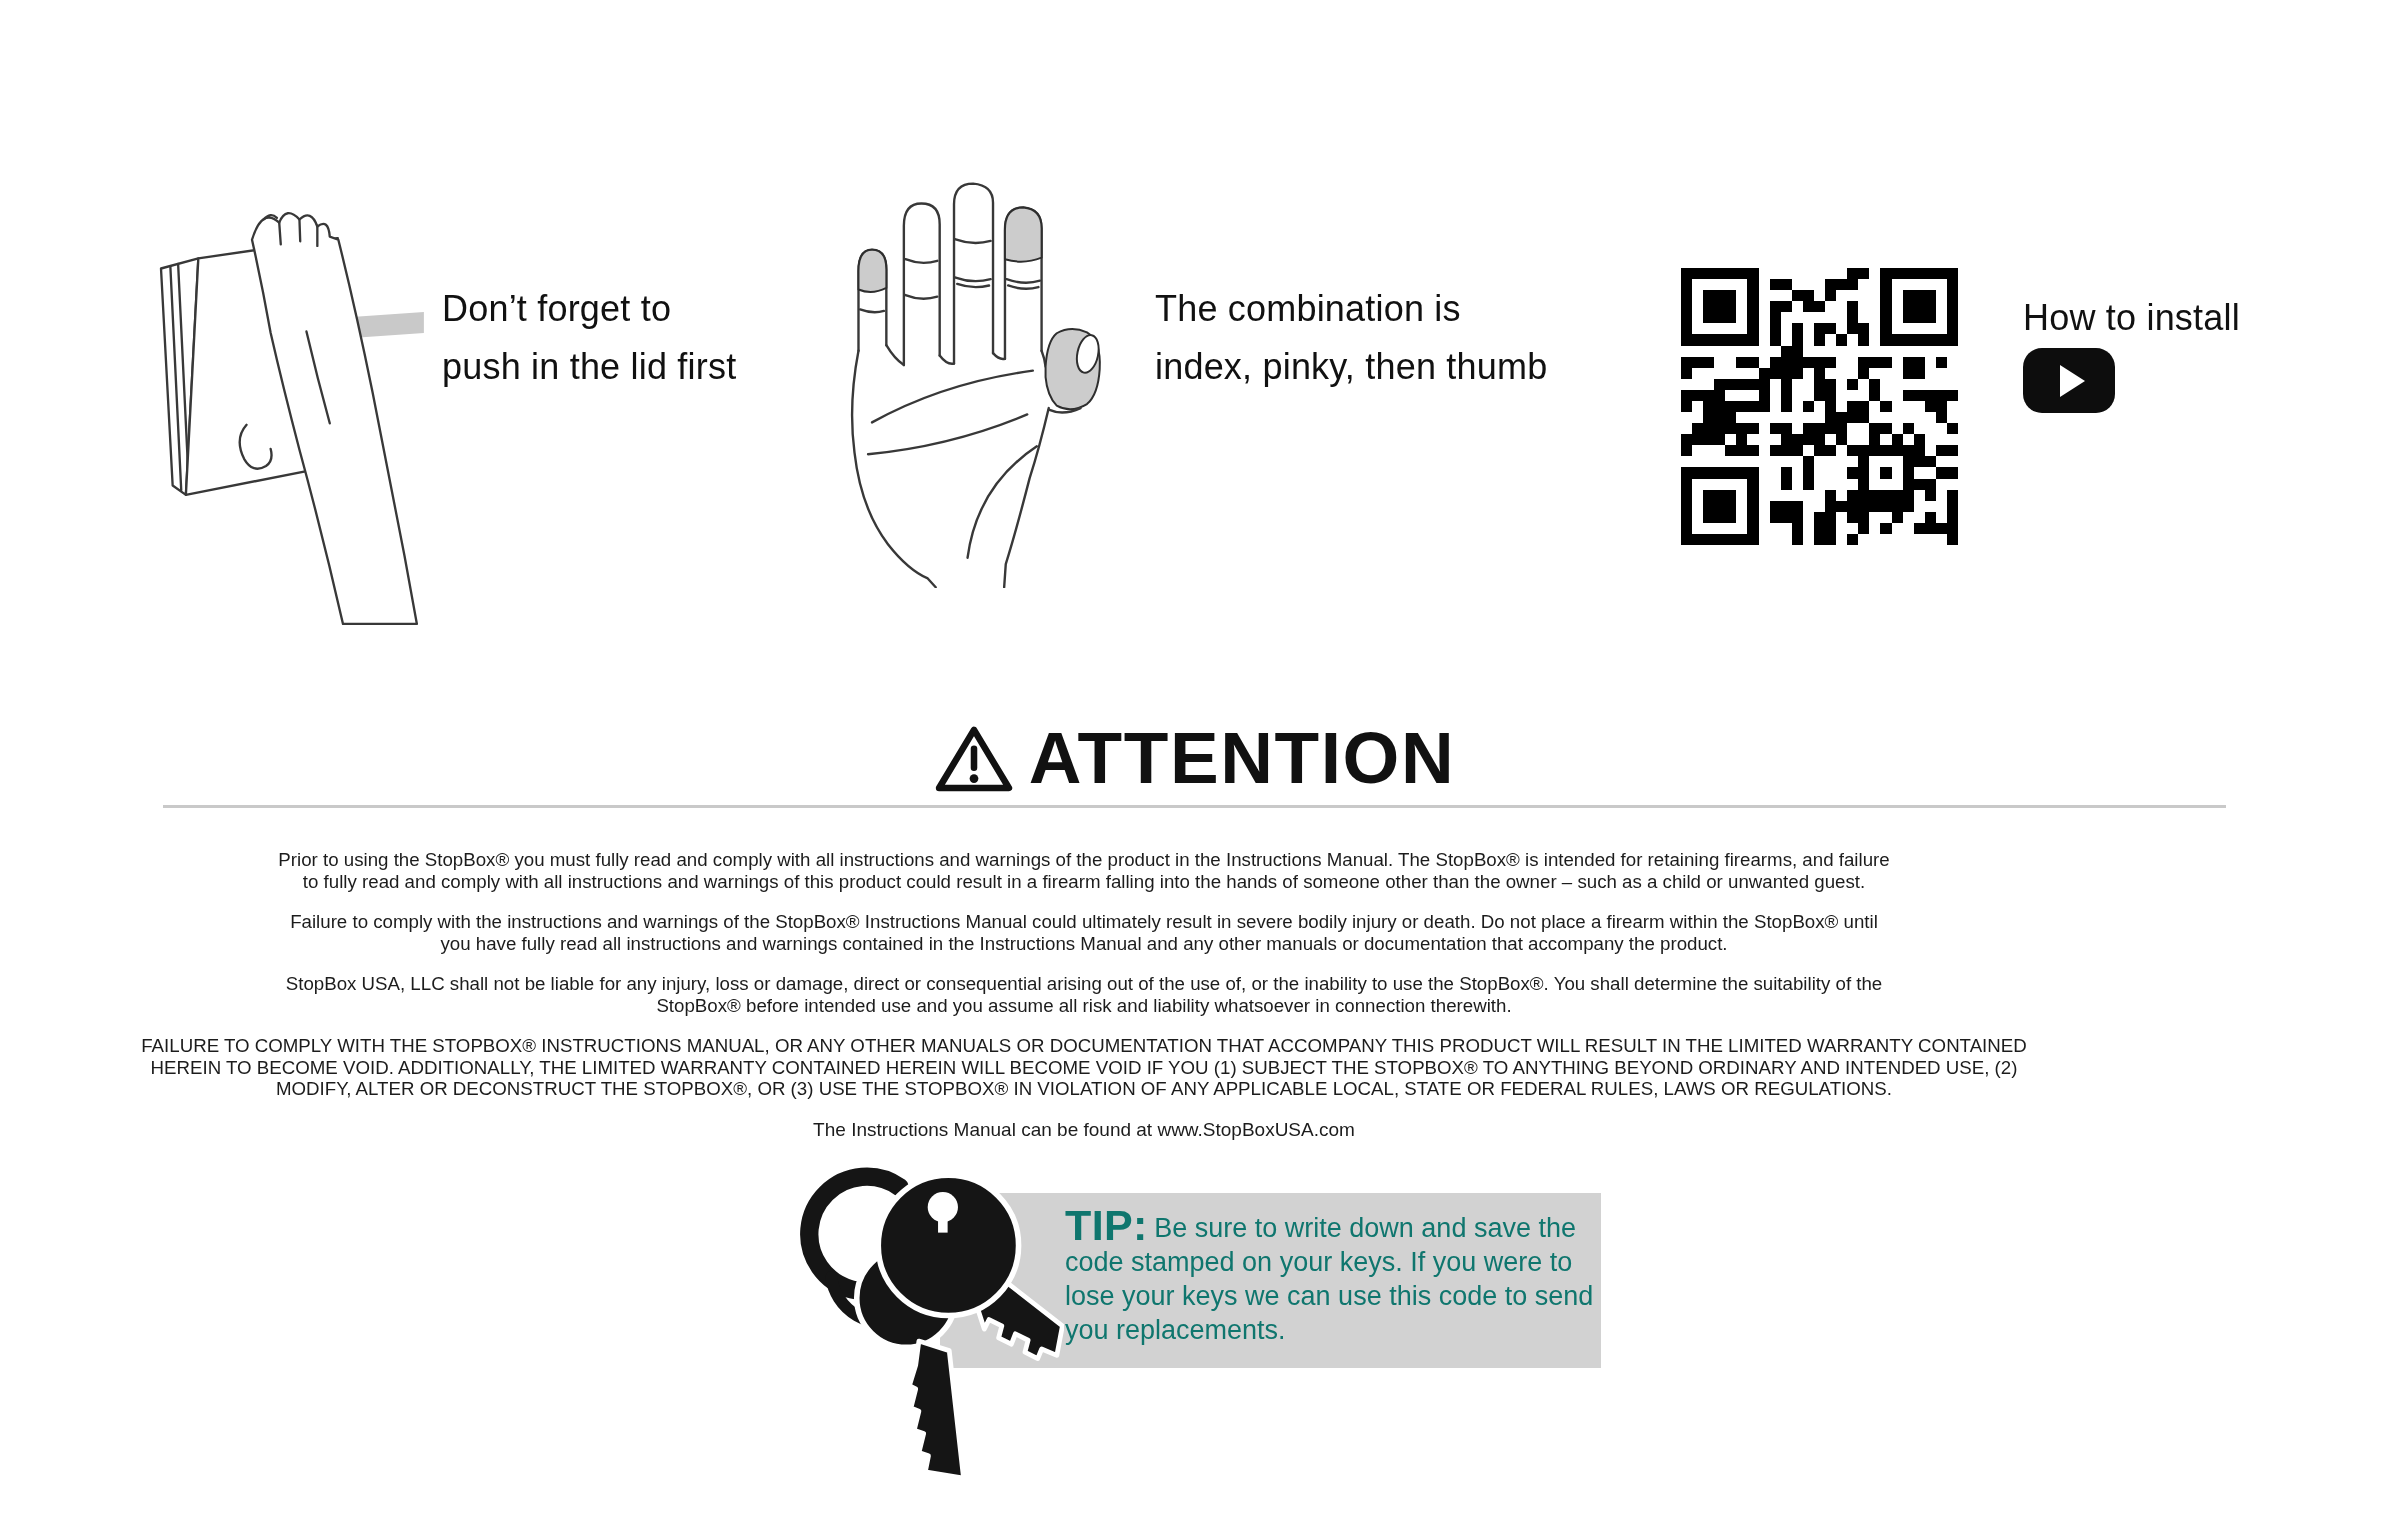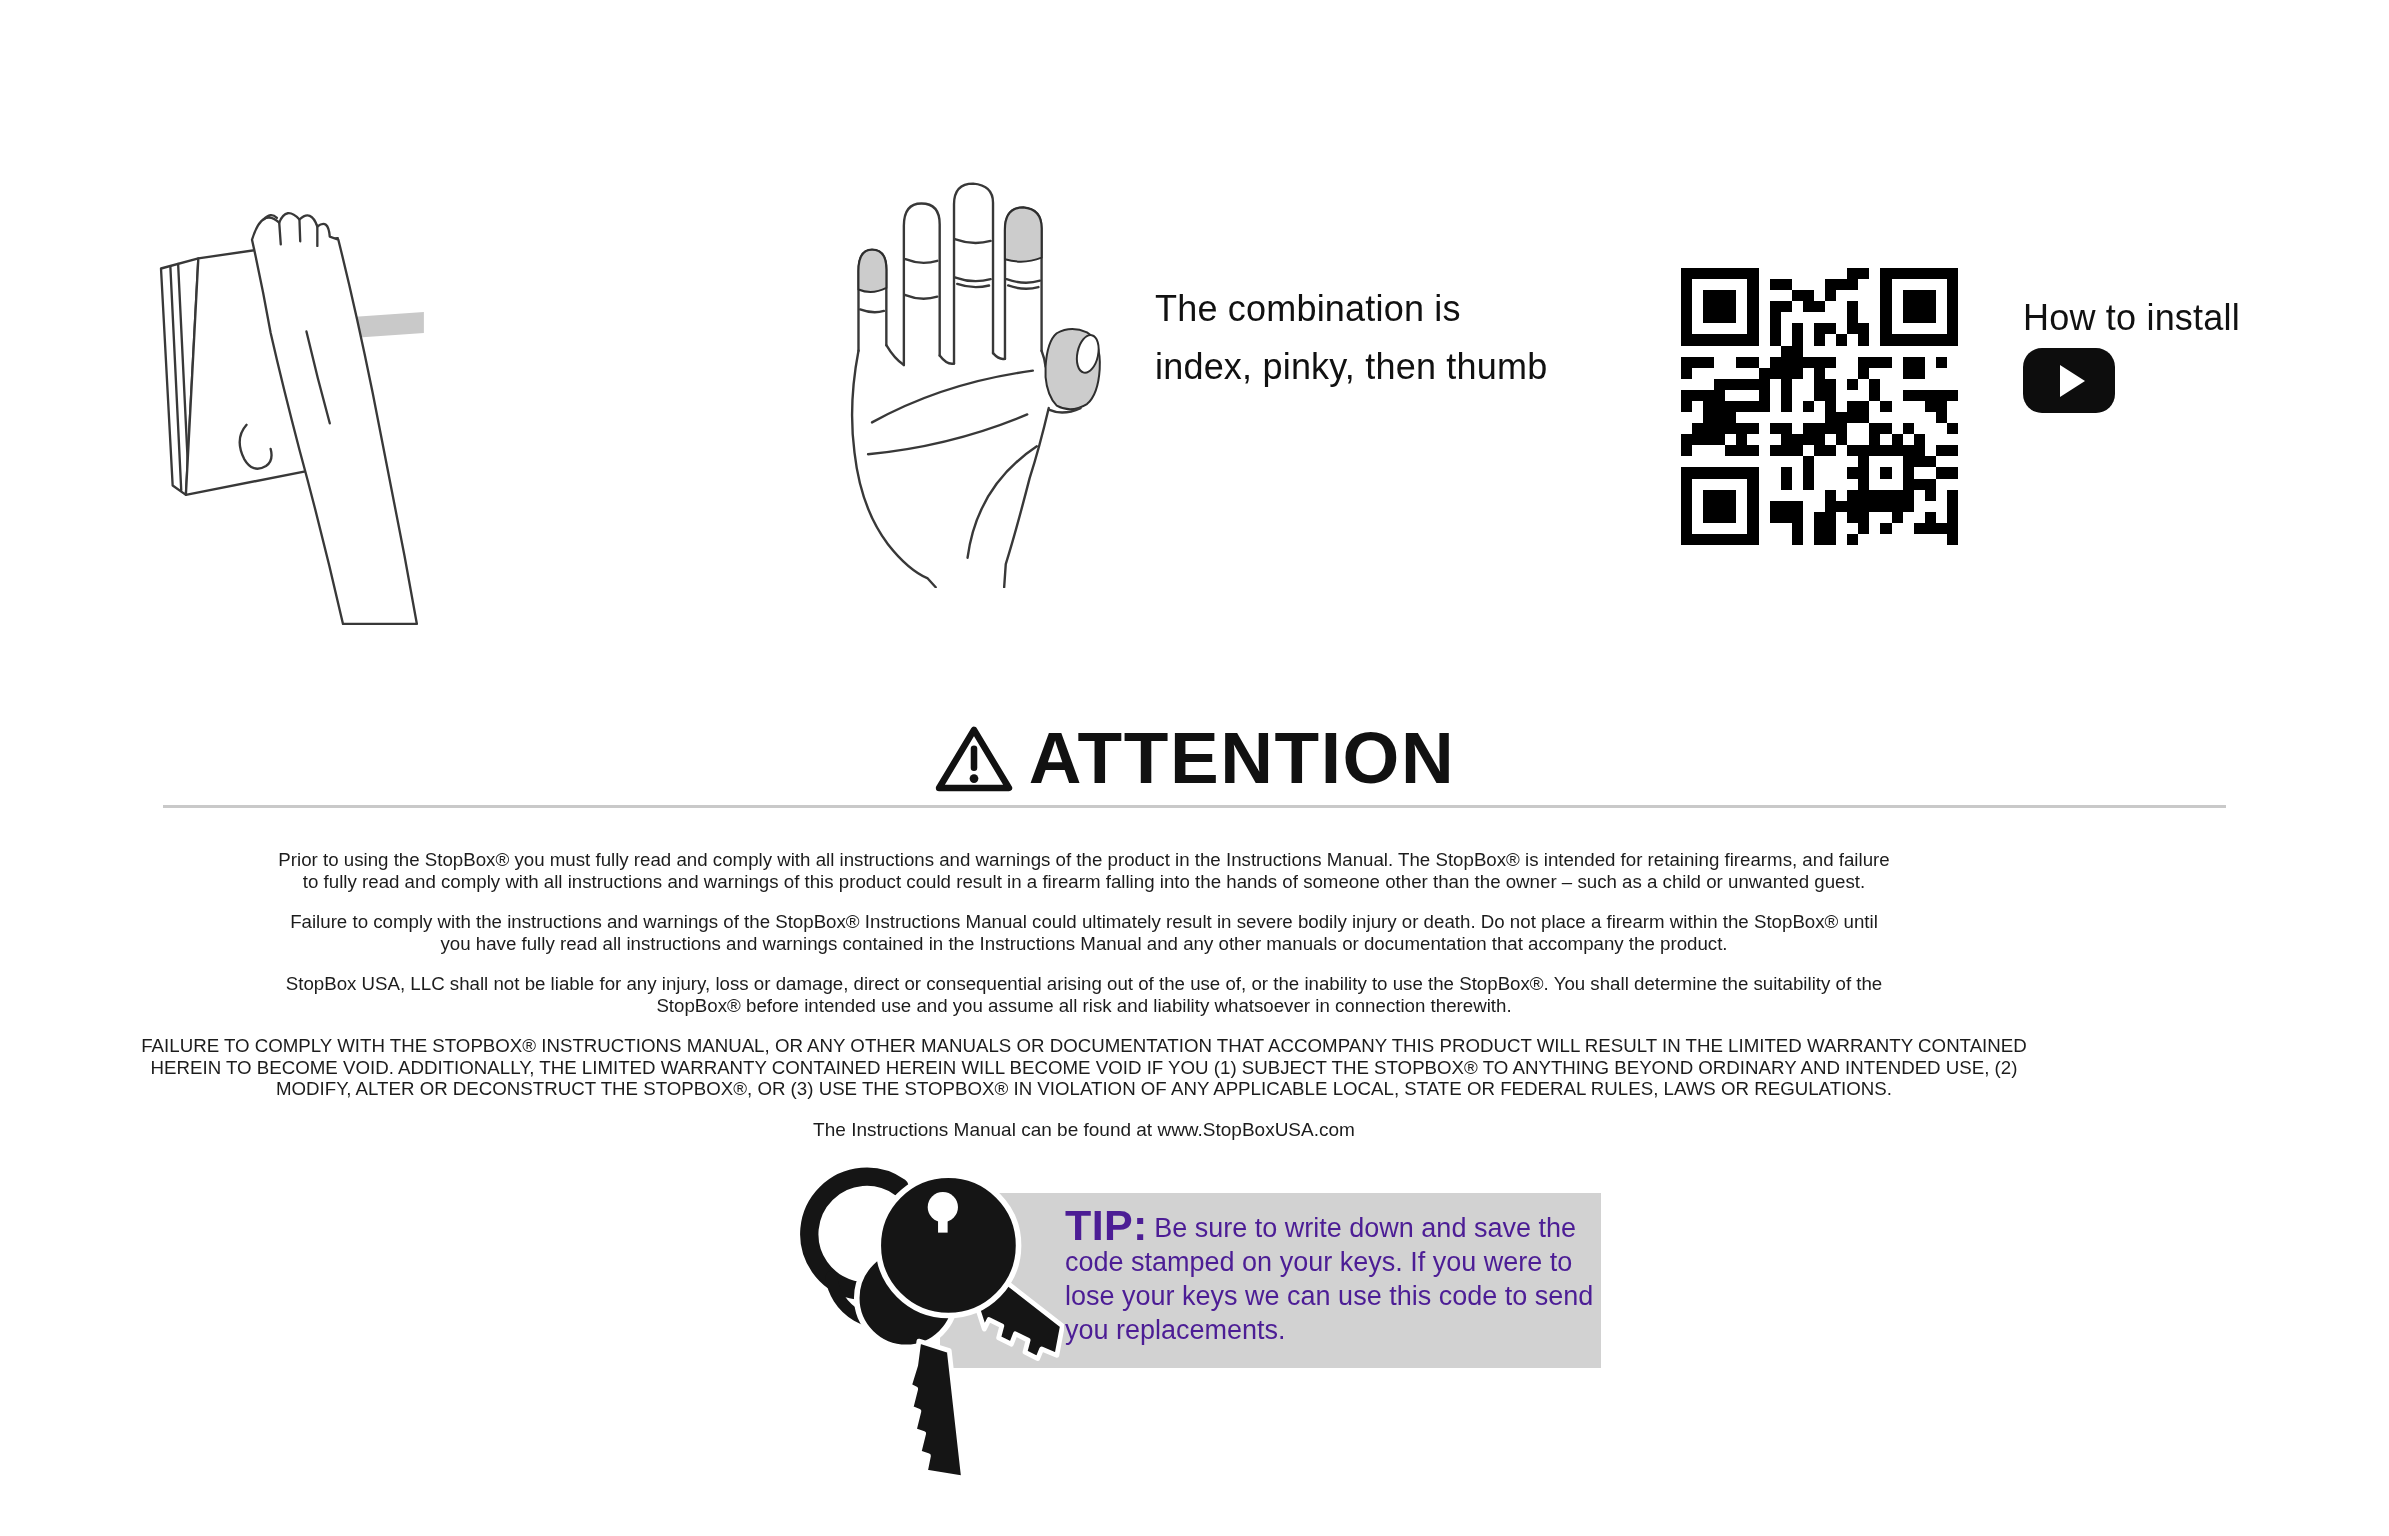--- a/index.html
+++ b/index.html
@@ -37,21 +37,21 @@
     font-size:18.7px;line-height:21.5px;white-space:nowrap;
   }
   .manual-note{font-size:19px;line-height:22px;white-space:nowrap;margin-top:0.8px;}
 
   
   .tip-box{
     left:940px;top:1193px;width:661px;height:175px;background:#d2d2d2;z-index:1;
   }
   .tip-text{
     left:1065px;top:1208px;width:550px;z-index:2;
-    font-size:27px;line-height:34px;font-weight:500;color:#4c1d95;
+    font-size:27px;line-height:34px;font-weight:500;color:#0f766e;
   }
   .tip-label{
     font-size:43px;font-weight:700;line-height:34px;vertical-align:-3.2px;
     letter-spacing:0.4px;padding-right:6.4px;
   }
   .keys-wrap{left:785px;top:1156px;width:279px;height:335px;z-index:3;}
 
   
   .lid-illus{left:147px;top:191px;width:280px;height:435px;z-index:1;}
   .hand-illus{left:848px;top:182px;width:259px;height:406px;}
@@ -96,20 +96,24 @@
       <path class="lnw" d="M135,62 Q148,20 170,40 Q179,18 196,36 Q211,22 219,45 Q233,34 235,58 L246,62
                            Q268,150 290,258 Q311,368 331,468 L347,556 L252,556
                            Q226,442 196,332 Q175,252 159,182 Q148,120 135,62 Z"></path>
       <path class="ln" d="M170,40 L172,68 M196,36 L197,64 M219,45 L219,70"></path>
       <path class="ln" d="M150,36 q9,-10 17,-2"></path>
       <path class="lnw" d="M128,300 q-16,18 -3,44 q11,19 28,9 q10,-7 6,-22"></path>
       <path class="ln" d="M205,180 q14,60 30,118"></path>
     </svg>
   </div>
 
+  <div class="abs headline text-lid">
+    <div>Don’t forget to</div>
+    <div>push in the lid first</div>
+  </div>
 
   <div class="abs hand-illus">
     <svg viewBox="0 0 325 510" width="259" height="406">
 
       <path class="lnw" d="M13,212 L13,112 Q13,85 30,85 Q48,85 48,110 L48,205"></path>
       <path class="lnw" d="M70,230 L70,55 Q70,27 92,27 Q115,27 115,53 L115,218"></path>
       <path class="lnw" d="M133,228 L133,28 Q133,2 157,2 Q182,4 182,26 L182,215"></path>
       <path class="lnw" d="M197,222 L197,60 Q197,32 220,32 Q243,34 243,58 L243,212"></path>
 
       <path class="shade" d="M13,135 L13,112 Q13,85 30,85 Q48,85 48,110 L48,133 Q30,142 13,135 Z"></path>

